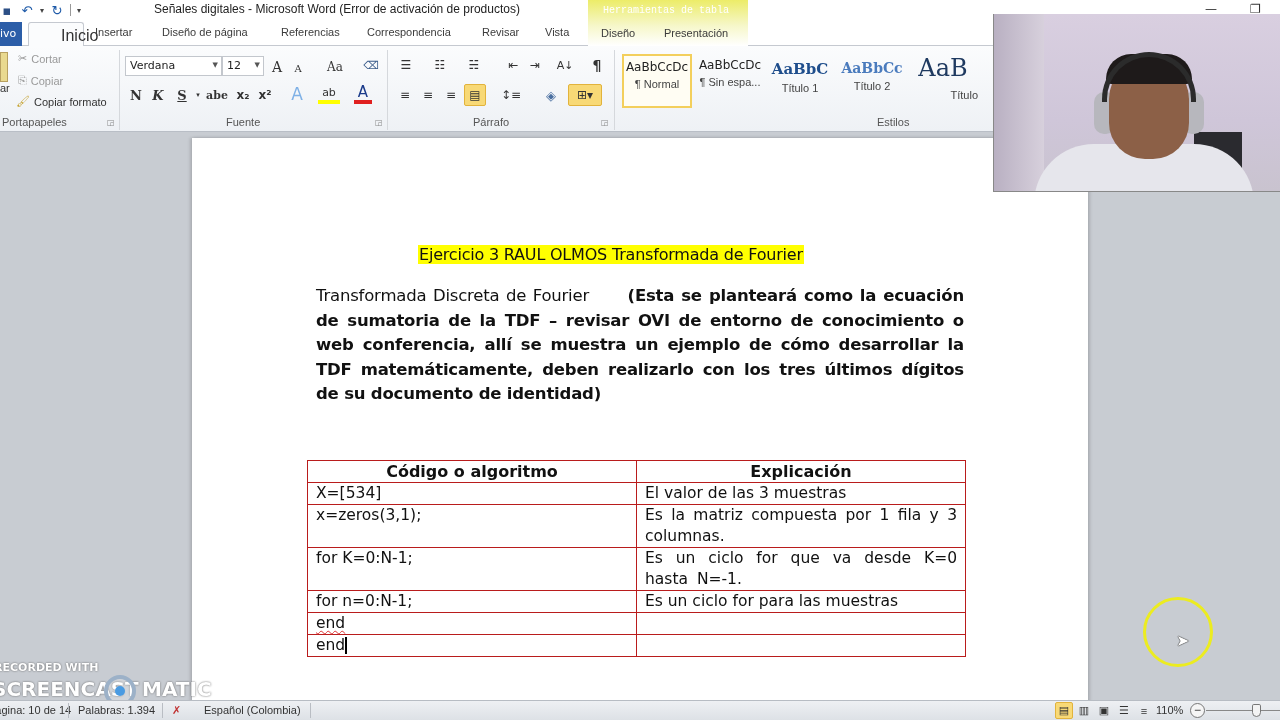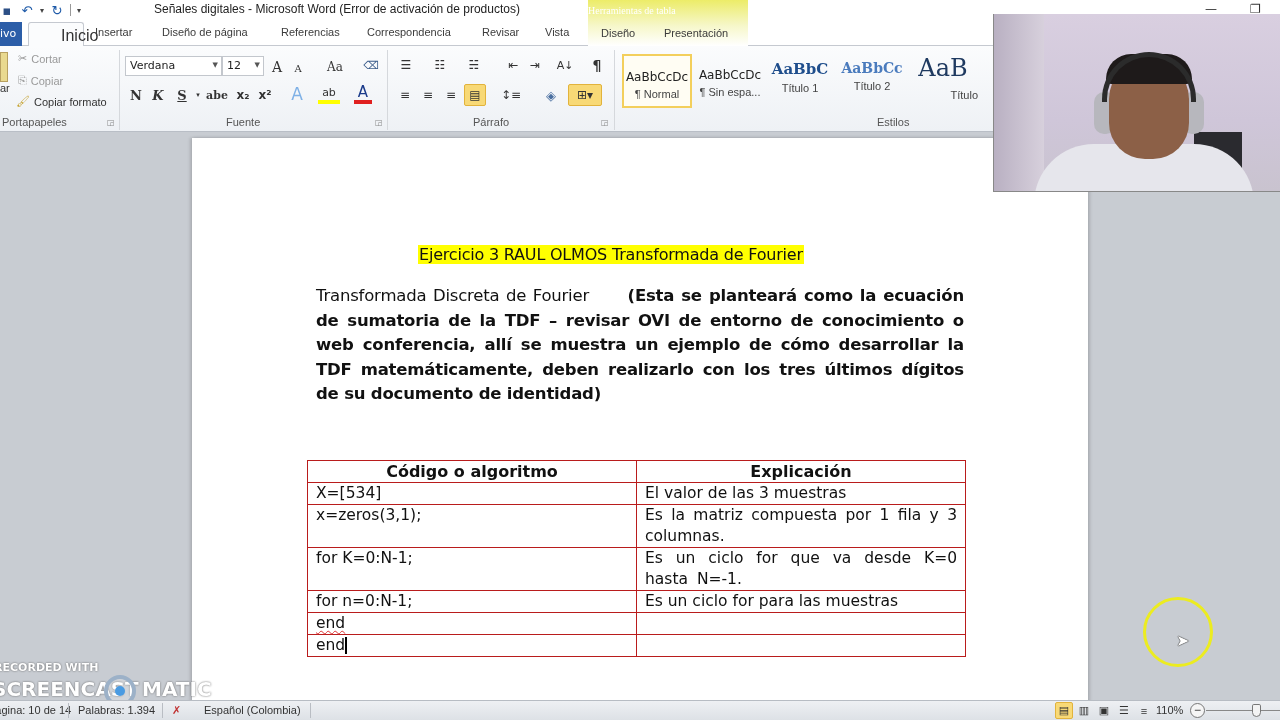--- a/index.html
+++ b/index.html
@@ -14,41 +14,41 @@
   .qat .small { font-size: 8px; color: #444; }
   .title-text { position: absolute; left: 154px; top: 2px; font-size: 12px; color: #222; font-family: "Liberation Sans", sans-serif; }
   .win-ctrl { position: absolute; top: 2px; font-size: 12px; color: #333; }
 
   
   .tabrow { position: absolute; left: 0; top: 20px; width: 1280px; height: 26px; background: #ffffff; border-bottom: 1px solid #c5c9d0; }
   .tab { position: absolute; top: 6px; font-size: 11px; color: #3b3b3b; font-family: "Liberation Sans", sans-serif; }
   .tab-archivo { position: absolute; left: 0; top: 2px; width: 22px; height: 24px; background: #2c5ea8; color: #fff; font-size: 11px; padding: 5px 0 0 0; }
   .tab-active { position: absolute; left: 28px; top: 2px; width: 56px; height: 25px; background: #fbfcfd; border: 1px solid #c5c9d0; border-bottom: none; border-radius: 3px 3px 0 0; text-align: center; padding-top: 4px; font-size: 16px; color: #333; font-family: "Liberation Sans", sans-serif; padding-left: 32px; }
   .context-tab { position: absolute; left: 588px; top: 0; width: 160px; height: 46px; background: linear-gradient(#ecec68, #f6f7c8 55%, #ffffff); }
-  .context-title { position: absolute; left: 0; top: 5px; width: 156px; font-size: 10px; color: #ffffff; font-family: Liberation Serif, serif; }
+  .context-title { position: absolute; left: 0; top: 5px; width: 156px; text-align: center; font-size: 10px; color: #ffffff; font-family: Liberation Mono, monospace; }
 
   
   .ribbon { position: absolute; left: 0; top: 46px; width: 1280px; height: 86px; background: linear-gradient(#fbfcfd, #eef1f5); border-bottom: 1px solid #b9bec6; }
   .group-label { position: absolute; top: 70px; font-size: 11px; color: #555; font-family: "Liberation Sans", sans-serif; }
   .group-sep { position: absolute; top: 4px; width: 1px; height: 80px; background: #d5d8dc; }
   .launcher { position: absolute; top: 72px; font-size: 8px; color: #888; }
 
   .clip-item { position: absolute; font-size: 11px; font-family: "Liberation Sans", sans-serif; display: flex; align-items: center; gap: 4px; }
   .clip-item.disabled { color: #9a9a9a; }
   .clip-item.enabled { color: #333; }
 
   .combo { position: absolute; height: 20px; border: 1px solid #c3c7cd; background: #fff; font-size: 11px; padding: 2px 4px; color: #222; }
   .combo .arrow { position: absolute; right: 3px; top: 4px; font-size: 7px; color: #555; }
 
   .rb { position: absolute; font-size: 13px; color: #333; display: flex; align-items: center; justify-content: center; }
   .rb.active { background: #f8d976; border: 1px solid #e2b33c; border-radius: 2px; }
 
   .style-box { position: absolute; top: 8px; width: 70px; height: 54px; text-align: center; }
   .style-box.selected { border: 2px solid #f3cf5c; background: #fffdf3; }
-  .style-preview { display: block; margin-top: 14px; white-space: nowrap; overflow: hidden; }
+  .style-preview { display: block; margin-top: 4px; white-space: nowrap; overflow: hidden; }
   .style-name { display: block; font-size: 11px; color: #444; margin-top: 4px; font-family: "Liberation Sans", sans-serif; }
 
   
   .doc-area { position: absolute; left: 0; top: 132px; width: 1280px; height: 568px; background: #c8ccd2; }
   .page { position: absolute; left: 192px; top: 6px; width: 896px; height: 570px; background: #ffffff; box-shadow: -2px 0 3px rgba(0,0,0,0.15), 2px 0 3px rgba(0,0,0,0.15); }
 
   .heading { position: absolute; left: 226px; top: 107px; font-size: 16px; color: #111; background: #ffff00; font-family: "DejaVu Sans", sans-serif; padding: 0 1px; letter-spacing: -0.2px; }
   .paragraph { position: absolute; left: 124px; top: 146px; width: 648px; font-size: 16.5px; line-height: 24.5px; text-align: justify; color: #111; font-family: "DejaVu Sans", sans-serif; letter-spacing: -0.2px; }
   .paragraph b { font-weight: bold; margin-left: 32px; }
 

